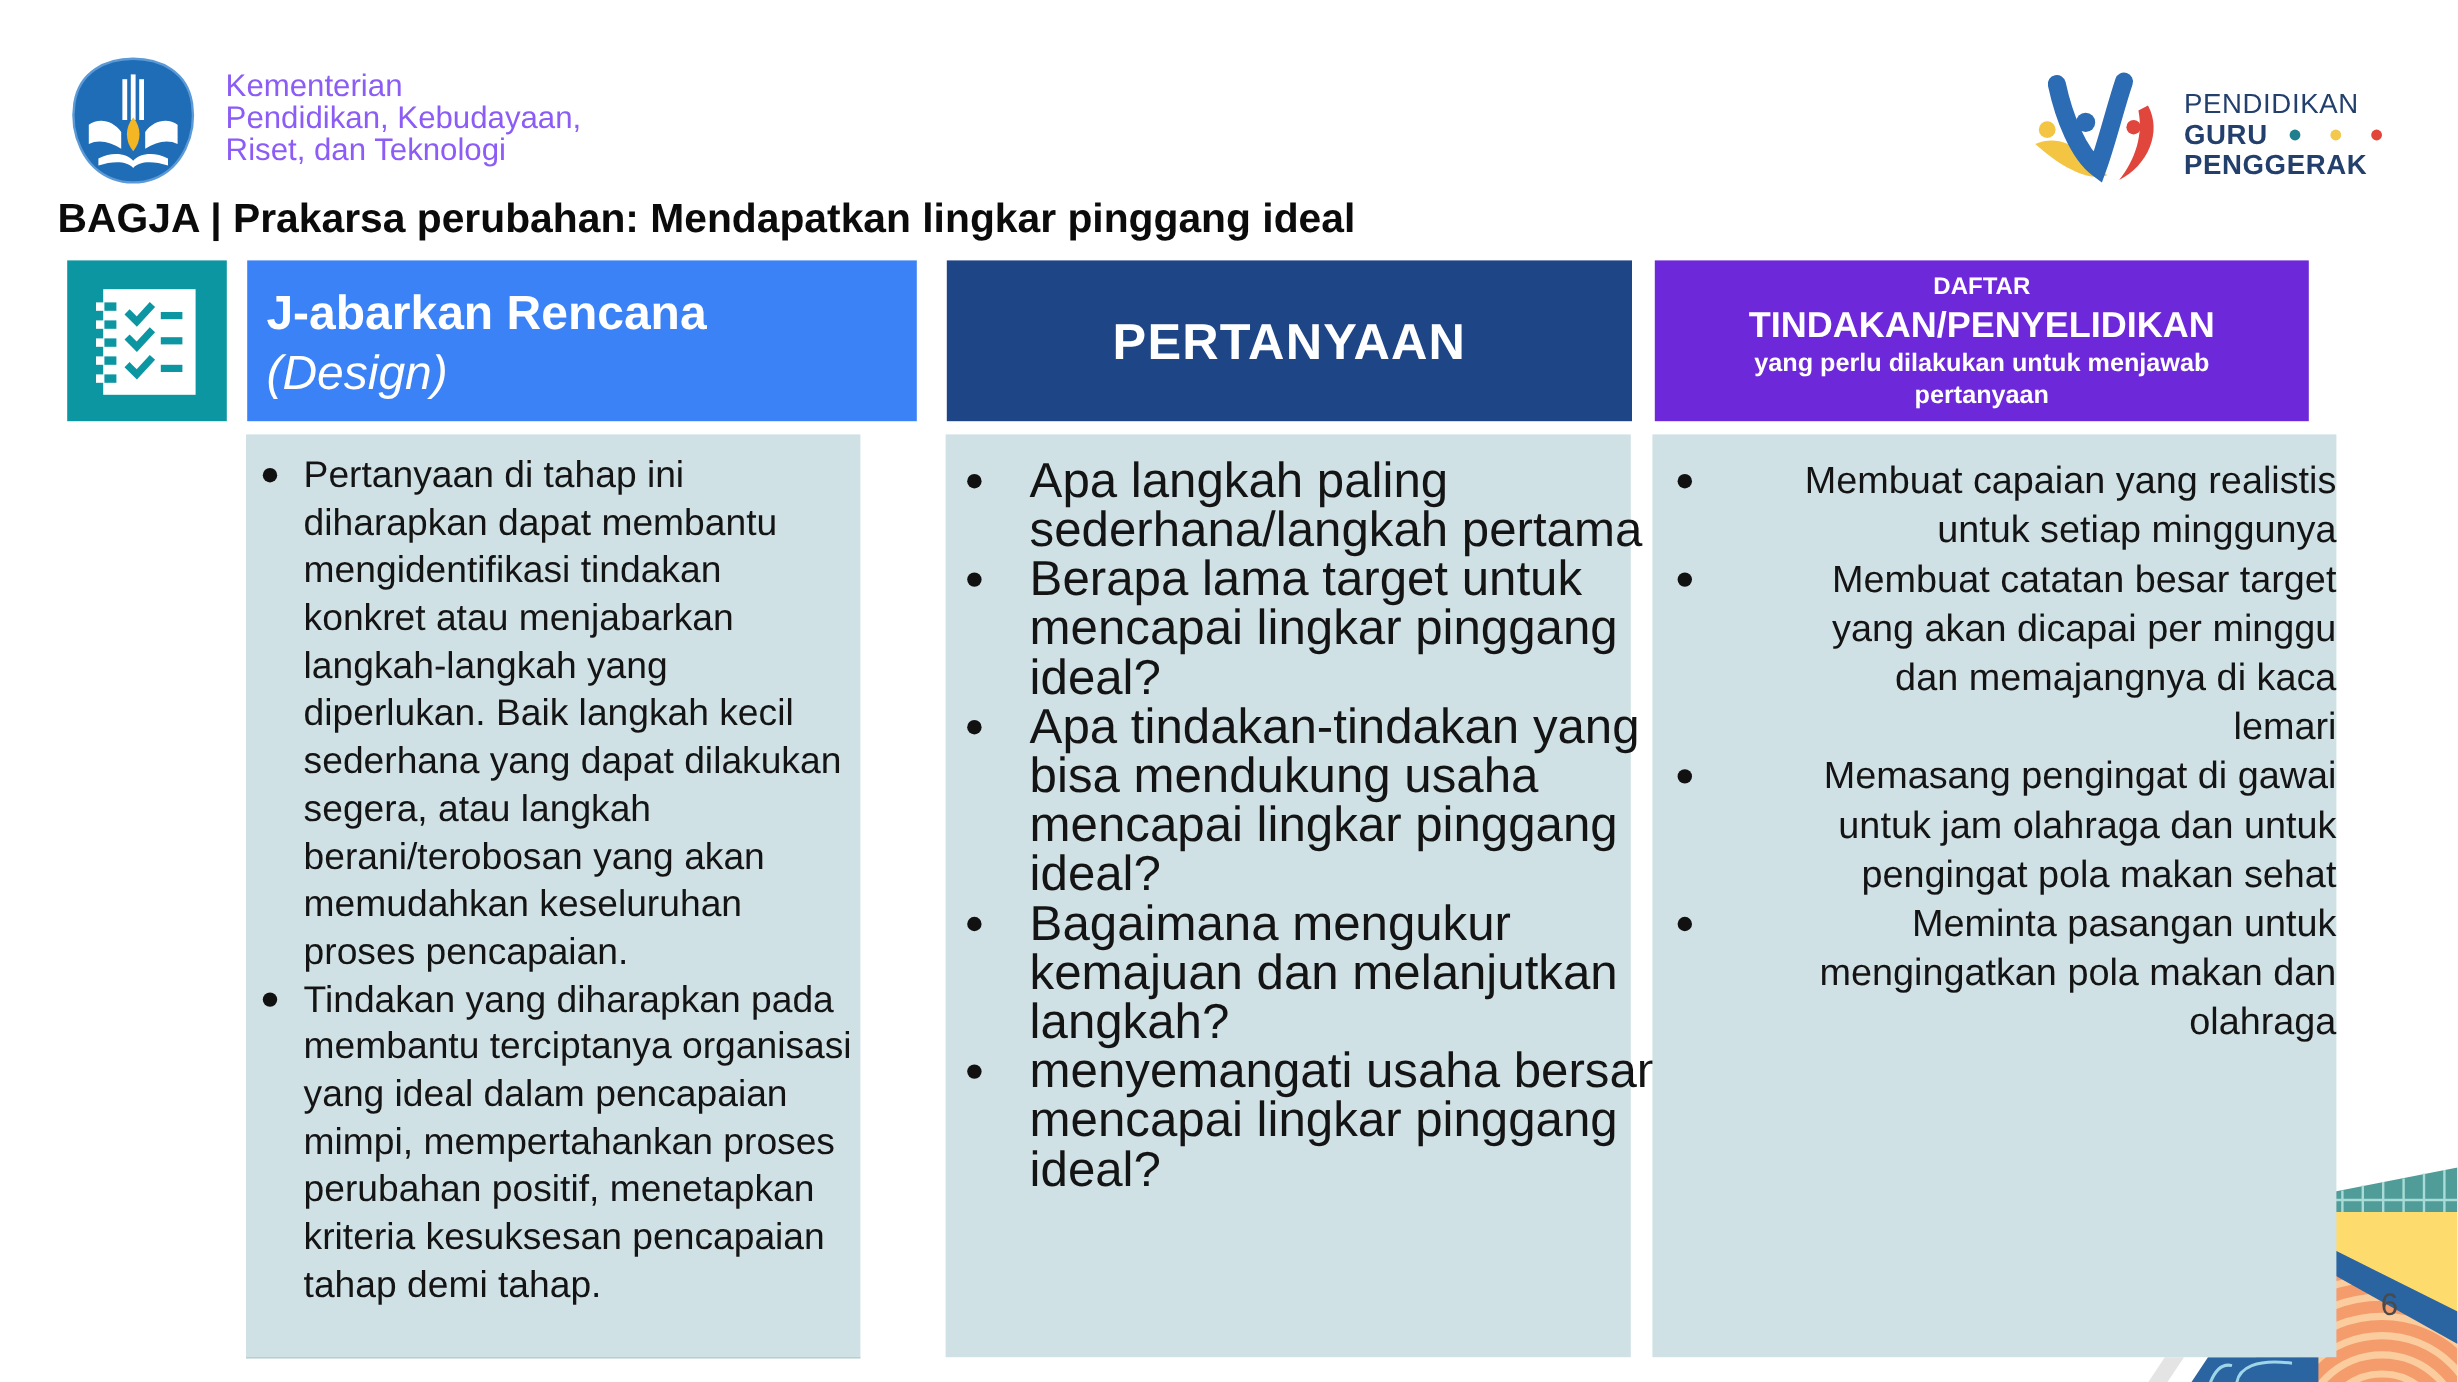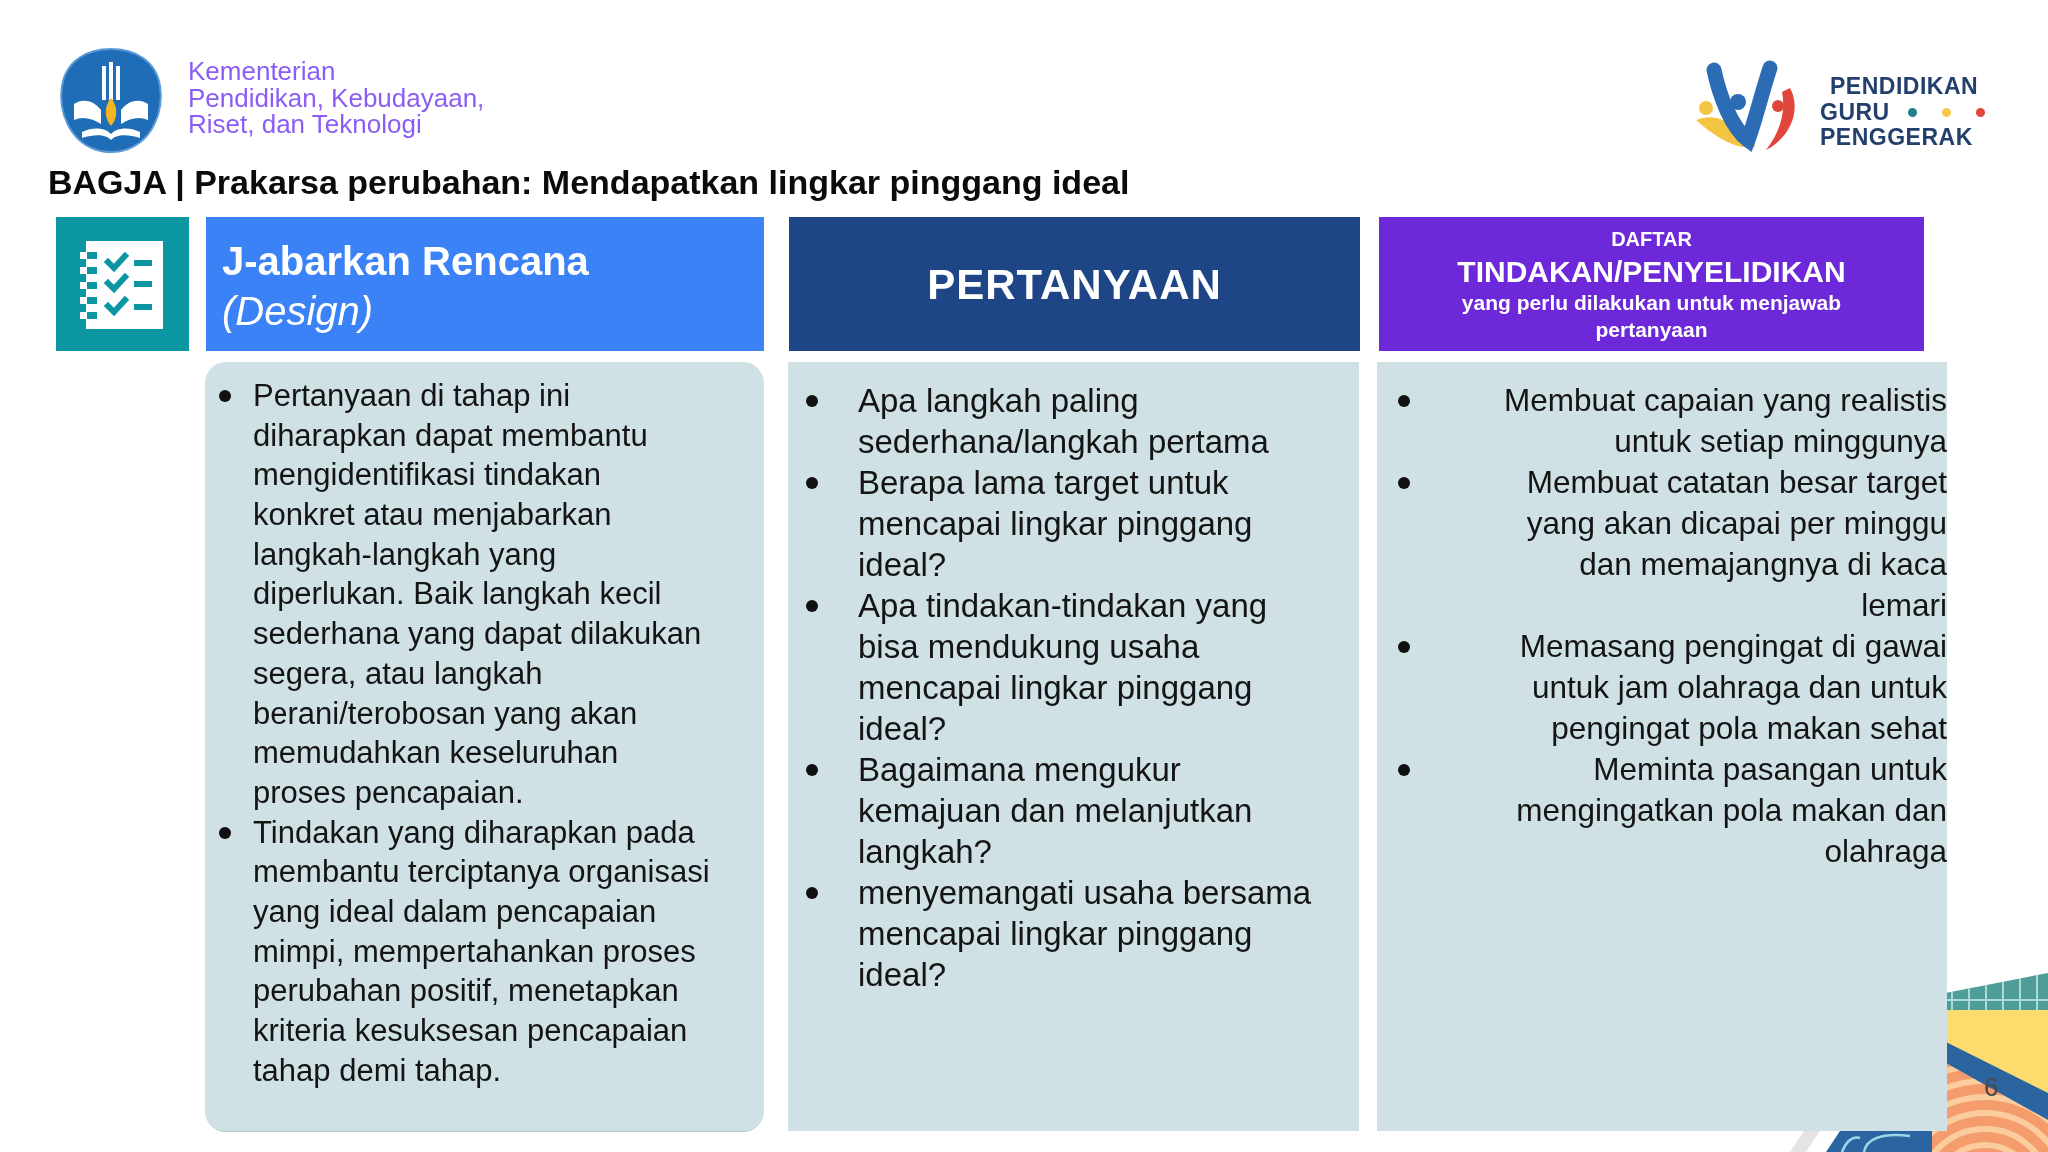--- a/index.html
+++ b/index.html
@@ -10,21 +10,21 @@
   .abs { position:absolute; }
 
   
   .ministry-logo { left:56px; top:46px; width:110px; height:108px; }
   .ministry-name { left:188px; top:58px; font-size:26px; line-height:26.5px; color:#8b5cf6; }
   .ministry-name div { white-space:nowrap; }
 
   
   .pgp-graphic { left:1690px; top:58px; width:118px; height:96px; }
   .pgp-text { left:1820px; top:74px; font-size:23px; line-height:25.5px; color:#23406d; }
-  .pgp-text .l1 { font-weight:bold; letter-spacing:0.5px;margin-left:10px; }
+  .pgp-text .l1 { font-weight:normal; letter-spacing:0.5px; }
   .pgp-text .l2, .pgp-text .l3 { font-weight:bold; letter-spacing:0.5px; }
   .pgp-dots { left:1908px; top:108px; height:12px; width:80px; }
   .pgp-dot { position:absolute; top:0; width:9px; height:9px; border-radius:50%; }
 
   
   .slide-title { left:48px; top:161px; font-size:34px; line-height:42px; font-weight:bold; color:#0b0b0b; white-space:nowrap; }
 
   
   .icon-box { left:56px; top:217px; width:133px; height:134px; background:#0c96a2; }
 
@@ -37,33 +37,33 @@
   .h1 .s { position:absolute; left:16px; top:70px; font-size:40px; line-height:48px; font-style:italic; white-space:nowrap; }
   .h2 .t { position:absolute; left:0; right:0; top:43px; text-align:center; font-size:42px; line-height:50px; font-weight:bold; letter-spacing:1px; }
   .h3 .c { position:absolute; left:0; right:0; text-align:center; font-weight:bold; white-space:nowrap; }
   .h3 .k { top:10px; font-size:20px; line-height:24px; }
   .h3 .t { top:38px; font-size:30px; line-height:34px; }
   .h3 .s1 { top:73px; font-size:21px; line-height:26px; }
   .h3 .s2 { top:100px; font-size:21px; line-height:26px; }
 
   
   .panel { top:362px; height:769px; background:#d0e1e5; z-index:2; }
-  .p1 { left:205px; width:559px; border-bottom:1px solid #b9c8cc;border-radius:21px; }
+  .p1 { left:205px; width:512px; border-bottom:1px solid #b9c8cc; }
   .p2 { left:788px; width:571px; }
   .p3 { left:1377px; width:570px; }
   .list { position:absolute; left:0; right:0; }
   .bullet { position:relative; }
   .dot { position:absolute; width:12px; height:12px; border-radius:50%; background:#111; }
   .line { white-space:nowrap; }
 
   .p1 .list { top:14px; font-size:31px; }
   .p1 .line { height:39.7px; line-height:39.7px; padding-left:48px; }
   .p1 .dot { left:14px; top:14px; }
 
-  .p2 .list { top:18px; font-size:33px; }
+  .p2 .list { top:18px; font-size:41px; }
   .p2 .line { height:41px; line-height:41px; padding-left:70px; }
   .p2 .dot { left:18px; top:14.5px; }
 
   .p3 .list { top:18px; font-size:31.5px; }
   .p3 .line { height:41px; line-height:41px; padding-left:59px;text-align:right; }
   .p3 .dot { left:21px; top:14.5px; }
 
   
   .deco { left:1780px; top:960px; width:268px; height:192px; z-index:1; }
   .page-number { left:1984px; top:1072px; font-size:26px; line-height:30px; color:#4a4a4a; z-index:3; }

